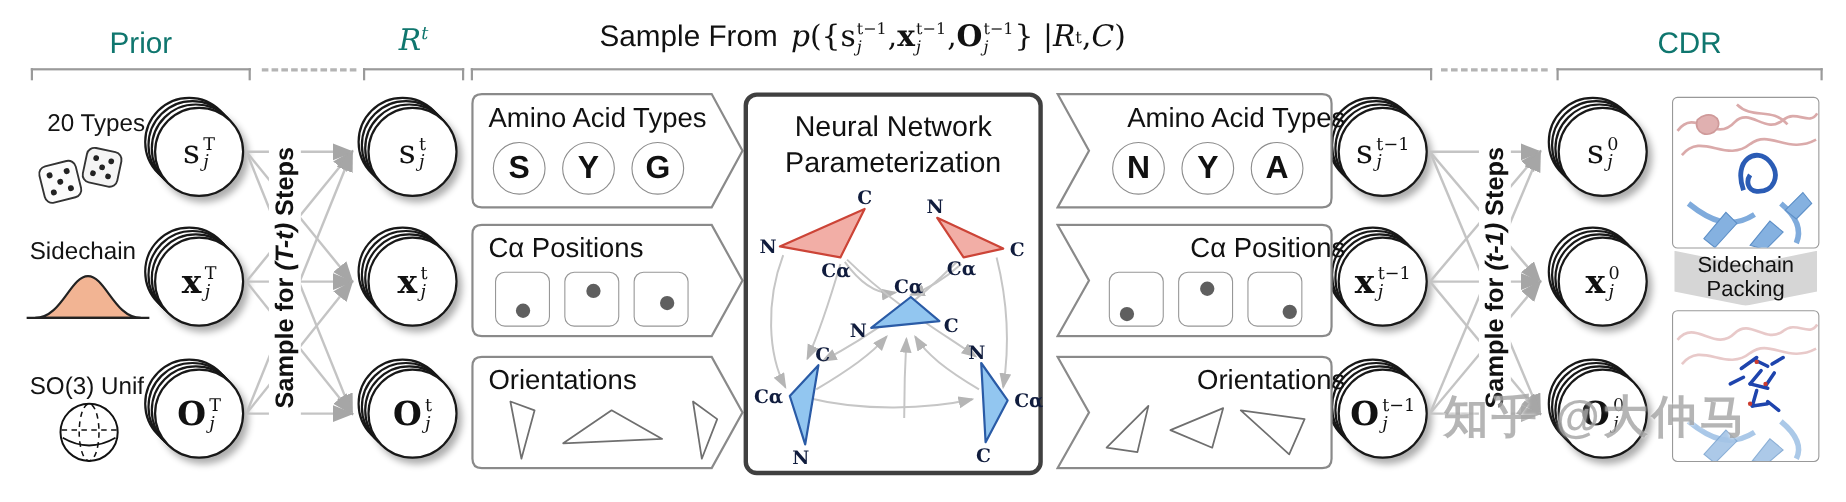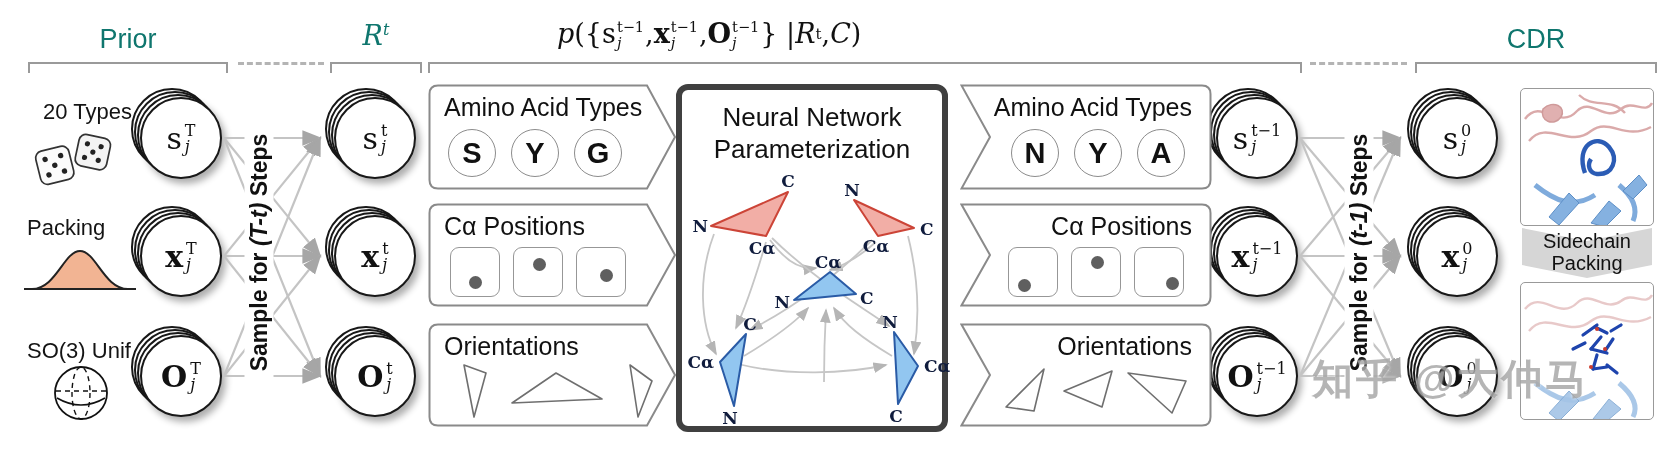--- a/index.html
+++ b/index.html
@@ -32,50 +32,51 @@
               display:flex;align-items:center;justify-content:center;
               box-shadow:4px 5px 7px rgba(0,0,0,.32);}
   .mvar{font-family:"DejaVu Serif","DejaVu Sans",serif;font-size:30px;}
   .ss{display:inline-flex;flex-direction:column;font-size:16px;line-height:1.02;margin-left:3px;
       font-family:"DejaVu Serif","DejaVu Sans",serif;transform:translateY(1px);}
   .ss .sb{font-style:italic;}
   
   .rot{position:absolute;width:300px;text-align:center;transform:rotate(-90deg);
        white-space:nowrap;background:#fff;padding:1px 6px;font-weight:bold;font-size:23px;z-index:5;}
   
-  .pbox{position:absolute;}
+  .pbox{position:absolute;padding-left:31px;}
   .pbox svg.outline{position:absolute;left:0;top:0;}
   .btitle{position:absolute;left:16px;top:9px;font-size:25px;font-weight:500;color:#111;}
   .btitle-r{position:absolute;right:20px;top:9px;font-size:25px;font-weight:500;color:#111;}
   .aacircle{width:48px;height:48px;border:1.7px solid #8c8c8c;border-radius:50%;box-sizing:border-box;
             display:flex;align-items:center;justify-content:center;font-size:29px;font-weight:bold;background:#fff;}
   .crow{position:absolute;display:flex;gap:15px;}
   .casq{position:relative;width:50px;height:50px;border:1.8px solid #979797;border-radius:9px;box-sizing:border-box;background:#fff;}
   .dot{position:absolute;width:13px;height:13px;border-radius:50%;background:#5f5f5f;}
   
-  .nnbox{position:absolute;border:6px solid #404040;border-radius:12px;background:#fff;box-sizing:border-box;}
+  .nnbox{position:absolute;border:4px solid #404040;border-radius:12px;background:#fff;box-sizing:border-box;}
   .nntitle{position:absolute;left:0;right:0;top:12px;text-align:center;font-size:26px;font-weight:500;line-height:1.22;color:#111;}
   
   .pimg{position:absolute;border:1.6px solid #999;border-radius:5px;background:#fff;box-sizing:border-box;overflow:hidden;}
   .banner{position:absolute;background:#d6d6d6;
           clip-path:polygon(0 0,50% 26%,100% 0,100% 74%,50% 100%,0 74%);}
   .bannertext{position:absolute;text-align:center;font-size:20px;font-weight:500;line-height:1.1;color:#111;}
   .watermark{position:absolute;font-size:41px;font-weight:700;letter-spacing:3px;color:#a9a9a9;opacity:.85;
              z-index:40;white-space:nowrap;text-shadow:0 0 3px rgba(255,255,255,.9);}
 </style>
 </head>
 <body>
 
 <div class="canvas">
 
   <div class="hlabel" style="left:28px;top:24px;width:200px;">Prior</div>
   <div class="hlabel mathserif it" style="left:330px;top:20px;width:92px;">
     <span>R</span><sup style="font-size:16px;">t</sup>
   </div>
   <div class="formula-row" style="left:545px;top:18px;">
+    <span style="font-weight:500;">Sample From</span>
     <span class="formula">
       <span class="it">p</span>
         <span> ({</span>
         <span>s</span>
         <span class="ssf">
           <span>t−1</span>
           <span class="sb">j</span>
         </span>
         <span>, </span>
         <span class="bv">x</span>
@@ -119,21 +120,21 @@
     <g transform="rotate(12 66 30)">
       <rect x="50" y="10" width="32" height="32" rx="7" fill="#f4f4f4" stroke="#333" stroke-width="1.7"></rect>
       <circle cx="59" cy="19" r="2.6" fill="#222"></circle>
         <circle cx="66" cy="26" r="2.6" fill="#222"></circle>
       <circle cx="73" cy="33" r="2.6" fill="#222"></circle>
         <circle cx="59" cy="33" r="2.6" fill="#222"></circle>
         <circle cx="73" cy="19" r="2.6" fill="#222"></circle>
     </g>
   </svg>
 
-  <div class="plabel" style="left:27px;top:215px;">Packing</div>
+  <div class="plabel" style="left:27px;top:215px;">Sidechain</div>
   <svg class="abs" style="left:24px;top:243px;" width="112" height="52">
     <path d="M8 46 C 32 46, 40 8, 56 8 C 72 8, 80 46, 104 46 Z" fill="#f2b493" stroke="#222" stroke-width="2"></path>
     <line x1="0" y1="46" x2="112" y2="46" stroke="#222" stroke-width="2"></line>
   </svg>
 
   <div class="plabel" style="left:27px;top:338px;">SO(3) Unif.</div>
   <svg class="abs" style="left:52px;top:364px;" width="58" height="58">
     <circle cx="29" cy="29" r="26" fill="none" stroke="#111" stroke-width="1.8"></circle>
     <line x1="4" y1="27" x2="54" y2="27" stroke="#111" stroke-width="1.4" stroke-dasharray="5 4"></line>
     <ellipse cx="29" cy="29" rx="9" ry="26" fill="none" stroke="#111" stroke-width="1.4" stroke-dasharray="5 4"></ellipse>

